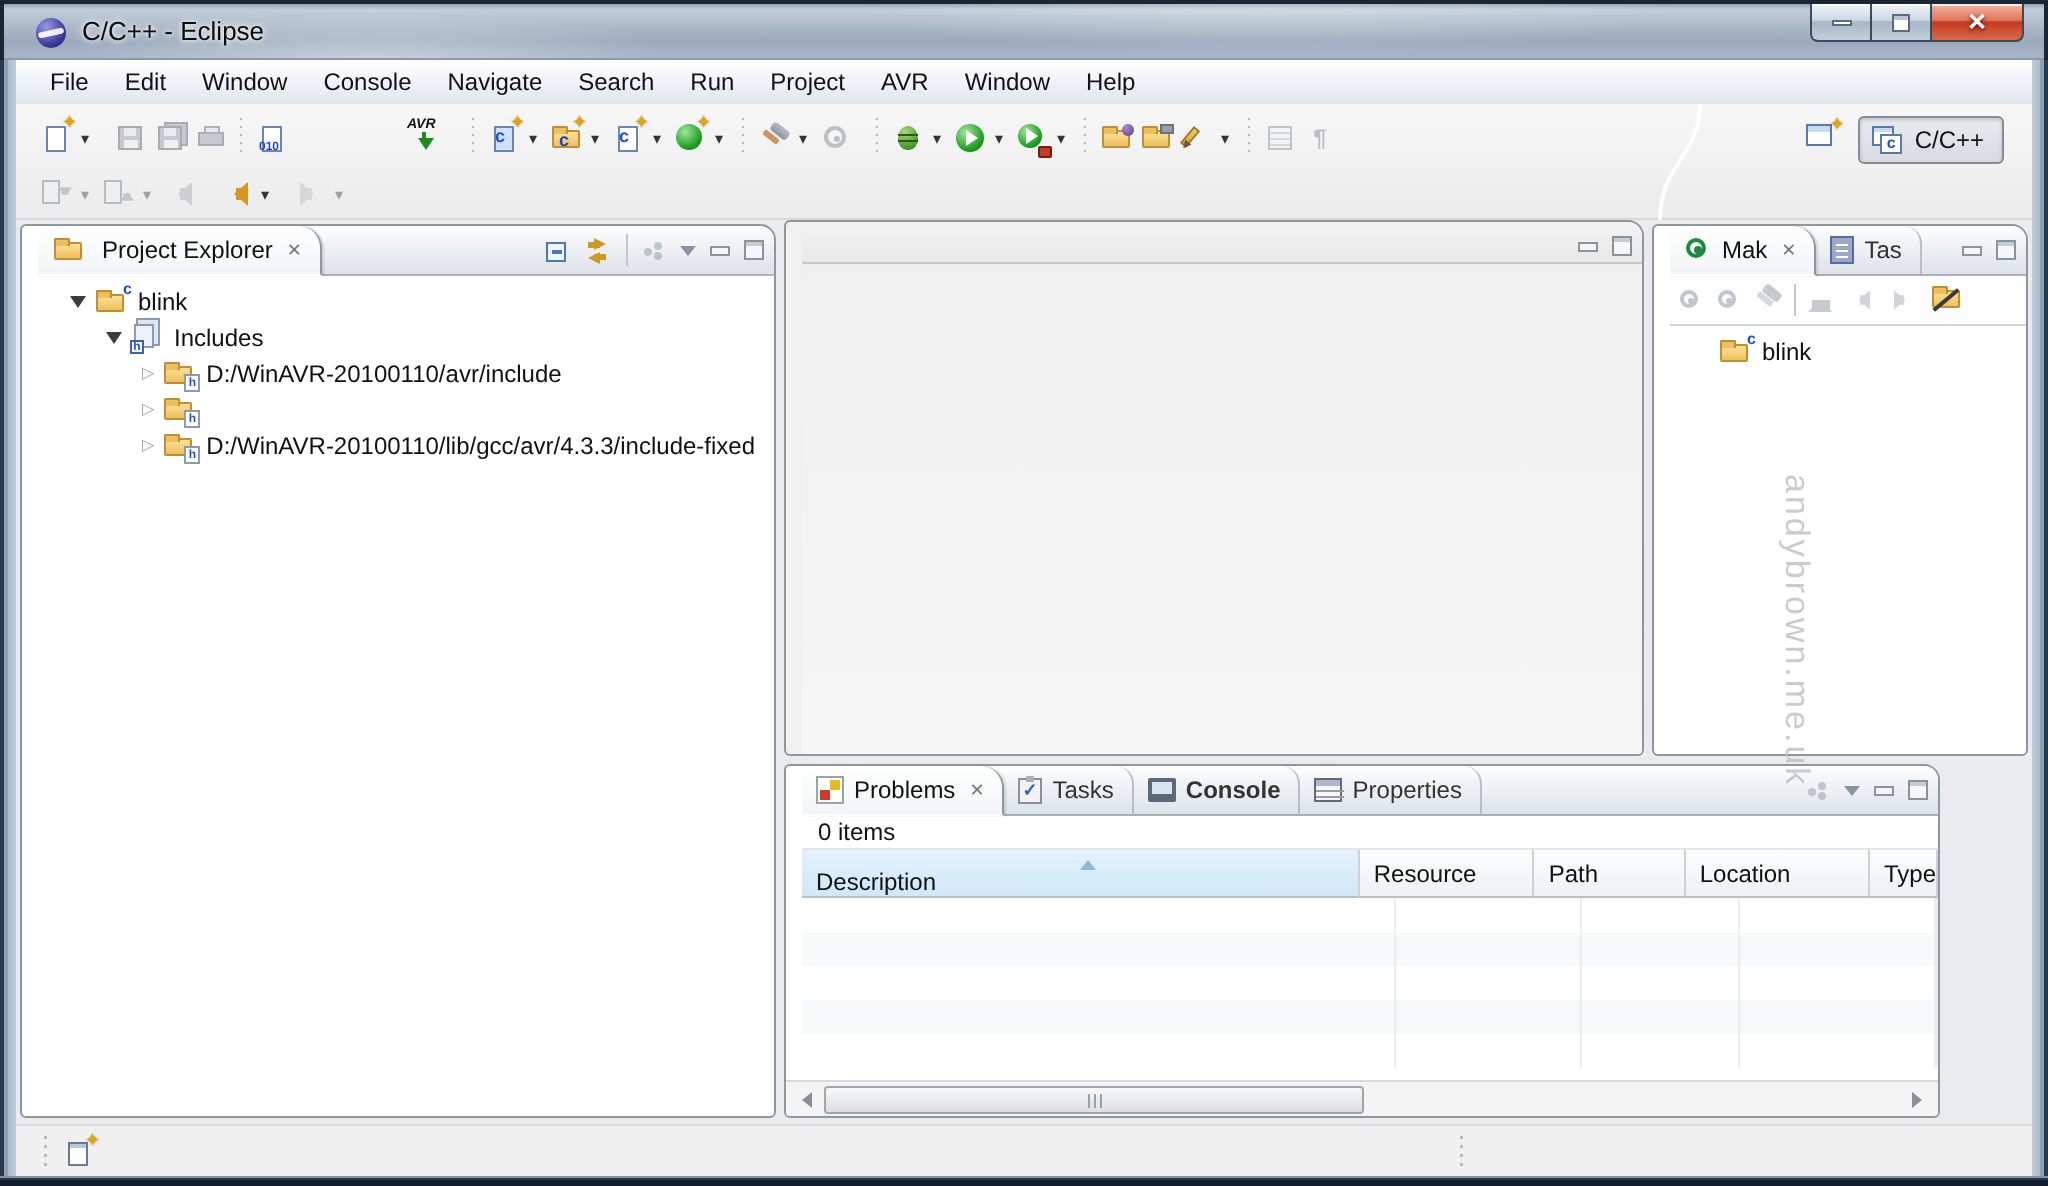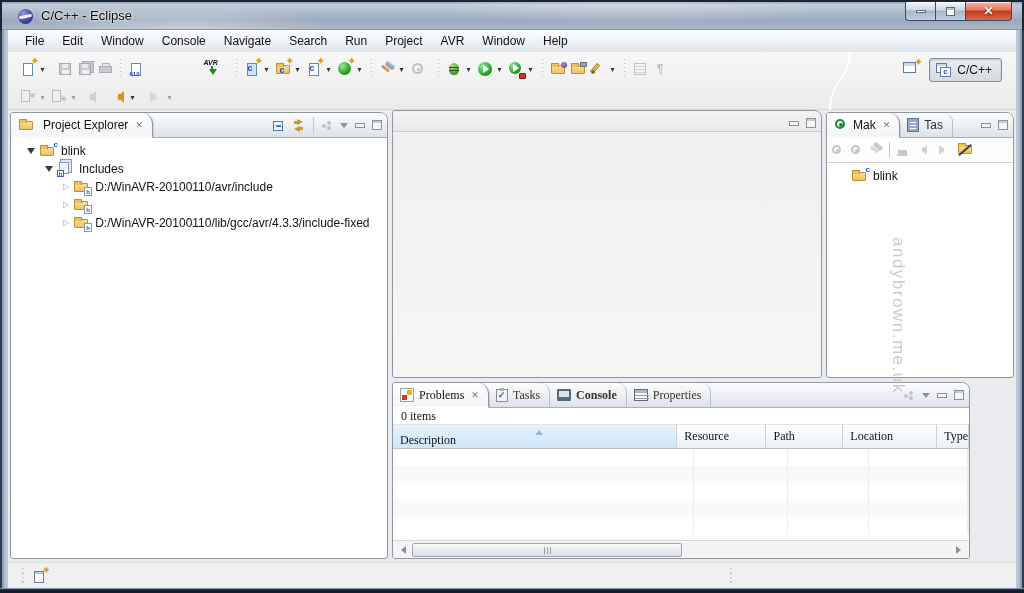--- a/index.html
+++ b/index.html
@@ -107,21 +107,21 @@
     background:linear-gradient(180deg,#e9ecf0,#d6dbe1); box-shadow:inset 0 1px 2px rgba(0,0,0,.18); }
   .persp-cc { position:relative; width:16px; height:14px; }
   .persp-cc .w1 { position:absolute; left:0; top:0; width:11px; height:10px; border:1px solid #5a7aa8; background:#fff; box-shadow:inset 0 2px 0 #c8d8ee; }
   .persp-cc .w2 { position:absolute; left:4px; top:4px; width:11px; height:10px; border:1px solid #5a7aa8; background:#fff; }
   .persp-cc .c { position:absolute; left:7px; top:4px; font-size:8px; font-weight:bold; color:#1a50d8; }
   #tb-curve { position:absolute; right:150px; top:0; width:46px; height:58px; pointer-events:none; }
 
   
   #workbench { position:absolute; left:8px; top:110px; right:8px; bottom:31px; background:#e9ebee; }
 
-  .panel { position:absolute; border:1px solid #8e979f; border-radius:3px 8px 3px 3px; background:#fff; overflow:hidden; }
+  .panel { position:absolute; border:1px solid #8e979f; border-radius:3px 8px 3px 3px; background:#fff; overflow:hidden;padding-left:8px; }
   .tabbar { height:25px; background:linear-gradient(180deg,#fdfdfd,#dde2e9); border-bottom:1px solid #a8b0b8; display:flex; align-items:stretch; position:relative; }
   .vtab { display:flex; align-items:center; gap:5px; padding:0 9px 0 7px; position:relative; }
   .vtab.active { background:linear-gradient(180deg,#ffffff,#f2f4f7); border-right:1px solid #8e979f; border-radius:0 11px 0 0; margin-bottom:-1px; border-bottom:1px solid #fff; box-shadow:1px 0 1px rgba(0,0,0,.12); }
   .vtab.inactive { border-right:1px solid #b8bec6; border-radius:0 9px 0 0; color:#333; }
   .tab-close { font-size:9px; color:#777; margin-left:2px; }
   .view-tools { position:absolute; right:5px; top:0; height:24px; display:flex; align-items:center; gap:7px; }
   .vt-menu { width:0; height:0; border:4px solid transparent; border-top:5px solid #8a949e; margin-top:4px; }
   .vt-min { width:10px; height:5px; border:1px solid #8a929a; background:#f4f6f8; }
   .vt-max { width:10px; height:10px; border:1px solid #8a929a; background:#f4f6f8; box-shadow:inset 0 2px 0 #c4ccd4; }
   .vt-circles { position:relative; width:12px; height:10px; opacity:.55; }
@@ -164,21 +164,21 @@
   .home-dis { position:relative; width:13px; height:12px; }
   .home-dis .roof { position:absolute; left:0; top:0; width:0; height:0; border:6.5px solid transparent; border-bottom:6px solid #c6cacf; }
   .home-dis .base { position:absolute; left:2px; top:6px; width:9px; height:6px; background:#c6cacf; }
   .mak-ic { position:relative; width:14px; height:14px; }
   .mak-ic i { position:absolute; left:1px; top:1px; width:10px; height:10px; border:2px solid #1f8a3f; border-radius:50%; }
   .mak-ic b { position:absolute; left:5px; top:5px; width:4px; height:4px; background:#1f8a3f; border-radius:50%; }
   .tas-ic { position:relative; width:12px; height:14px; background:#9aa8cc; border:1px solid #5a6a9a; }
   .tas-ic i { position:absolute; left:2px; top:3px; width:6px; height:1px; background:#fff; box-shadow:0 3px 0 #fff, 0 6px 0 #fff; }
 
   
-  #problems-panel { left:384px; top:272px; width:578px; height:177px;font-family:Liberation Serif, serif; }
+  #problems-panel { left:384px; top:272px; width:578px; height:177px; }
   .pt-ic { position:relative; width:14px; height:14px; background:#fff; border:1px solid #9aa2aa; }
   .pt-ic .r { position:absolute; left:1px; bottom:1px; width:5px; height:5px; background:#cf3a28; }
   .pt-ic .y { position:absolute; right:1px; top:1px; width:5px; height:5px; background:#e8b820; }
   .task-ic { position:relative; width:12px; height:13px; background:#f2f2f2; border:1px solid #8a8f96; }
   .task-ic .clip { position:absolute; left:3px; top:-2px; width:4px; height:3px; background:#aab0b8; }
   .task-ic .chk { position:absolute; left:1px; top:0px; font-size:9px; font-weight:bold; color:#2a62c8; }
   .con-ic { position:relative; width:14px; height:12px; background:#5a6a7a; border-radius:1px; }
   .con-ic i { position:absolute; left:2px; top:2px; width:10px; height:6px; background:#d8e4f0; }
   .prop-ic { position:relative; width:14px; height:12px; border:1px solid #667; background:#f8f8f8; box-shadow:inset 0 3px 0 #a8b8d0; }
   .prop-ic i { position:absolute; left:0; top:5px; width:14px; height:1px; background:#99a; box-shadow:0 3px 0 #99a; }

